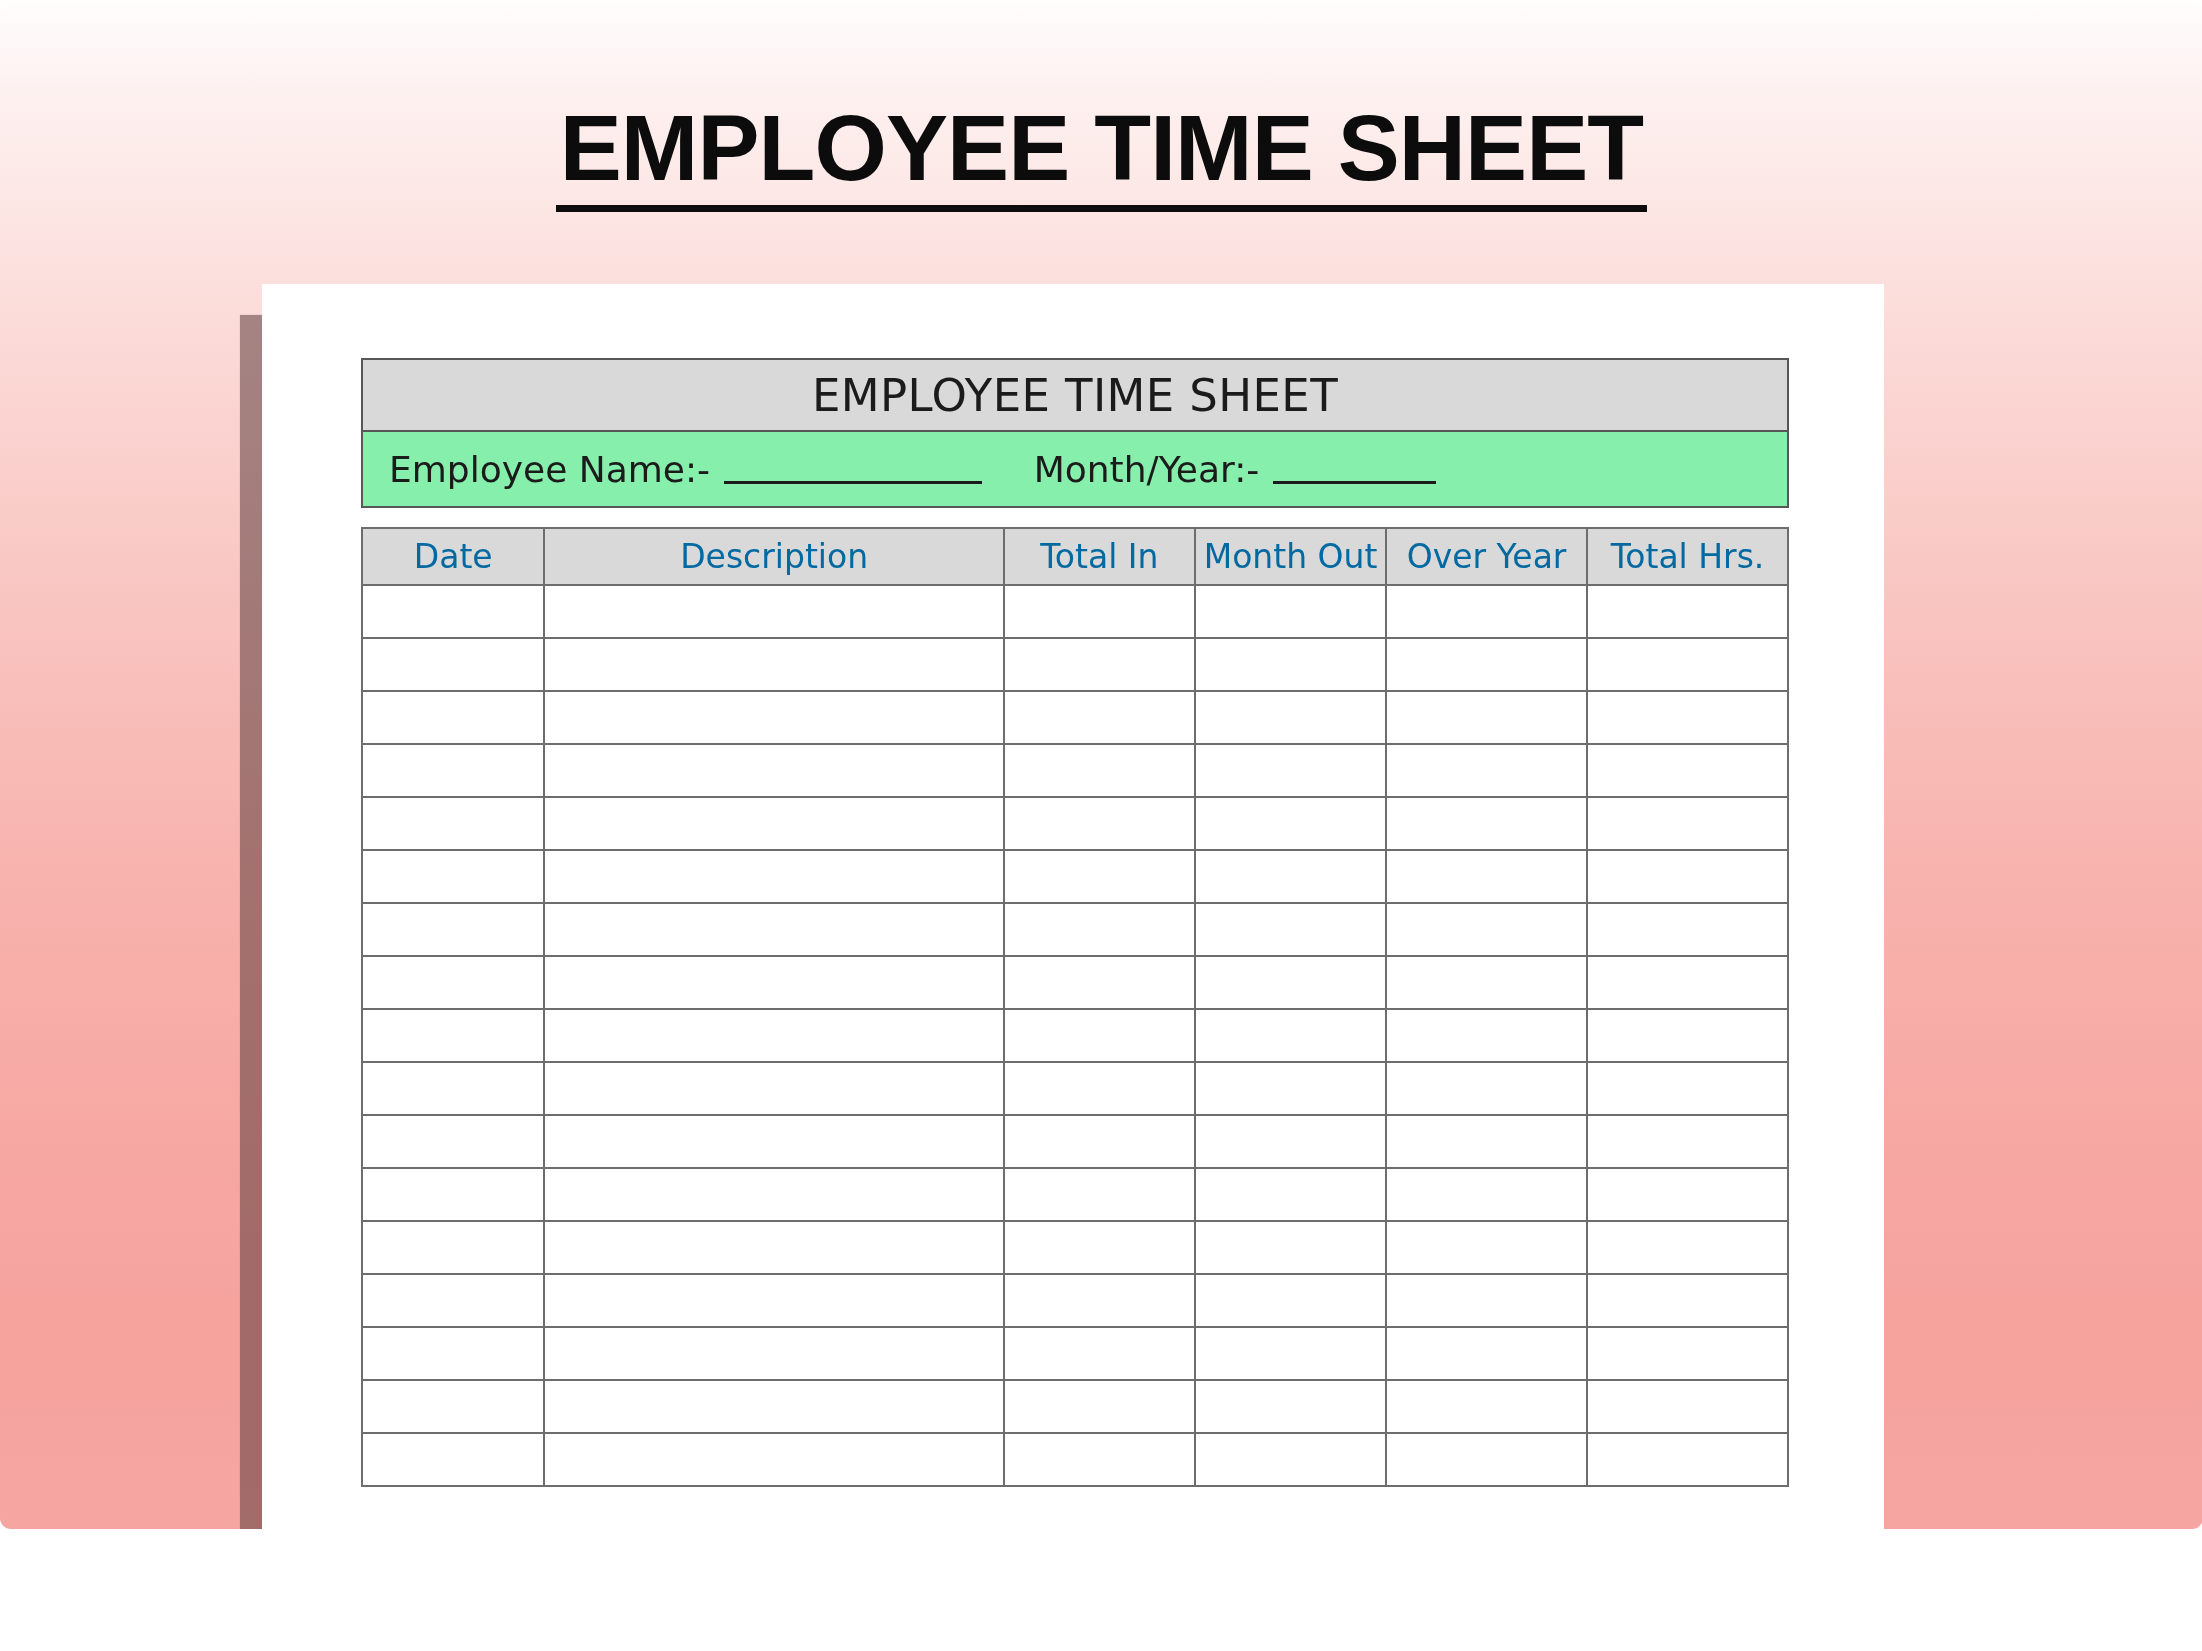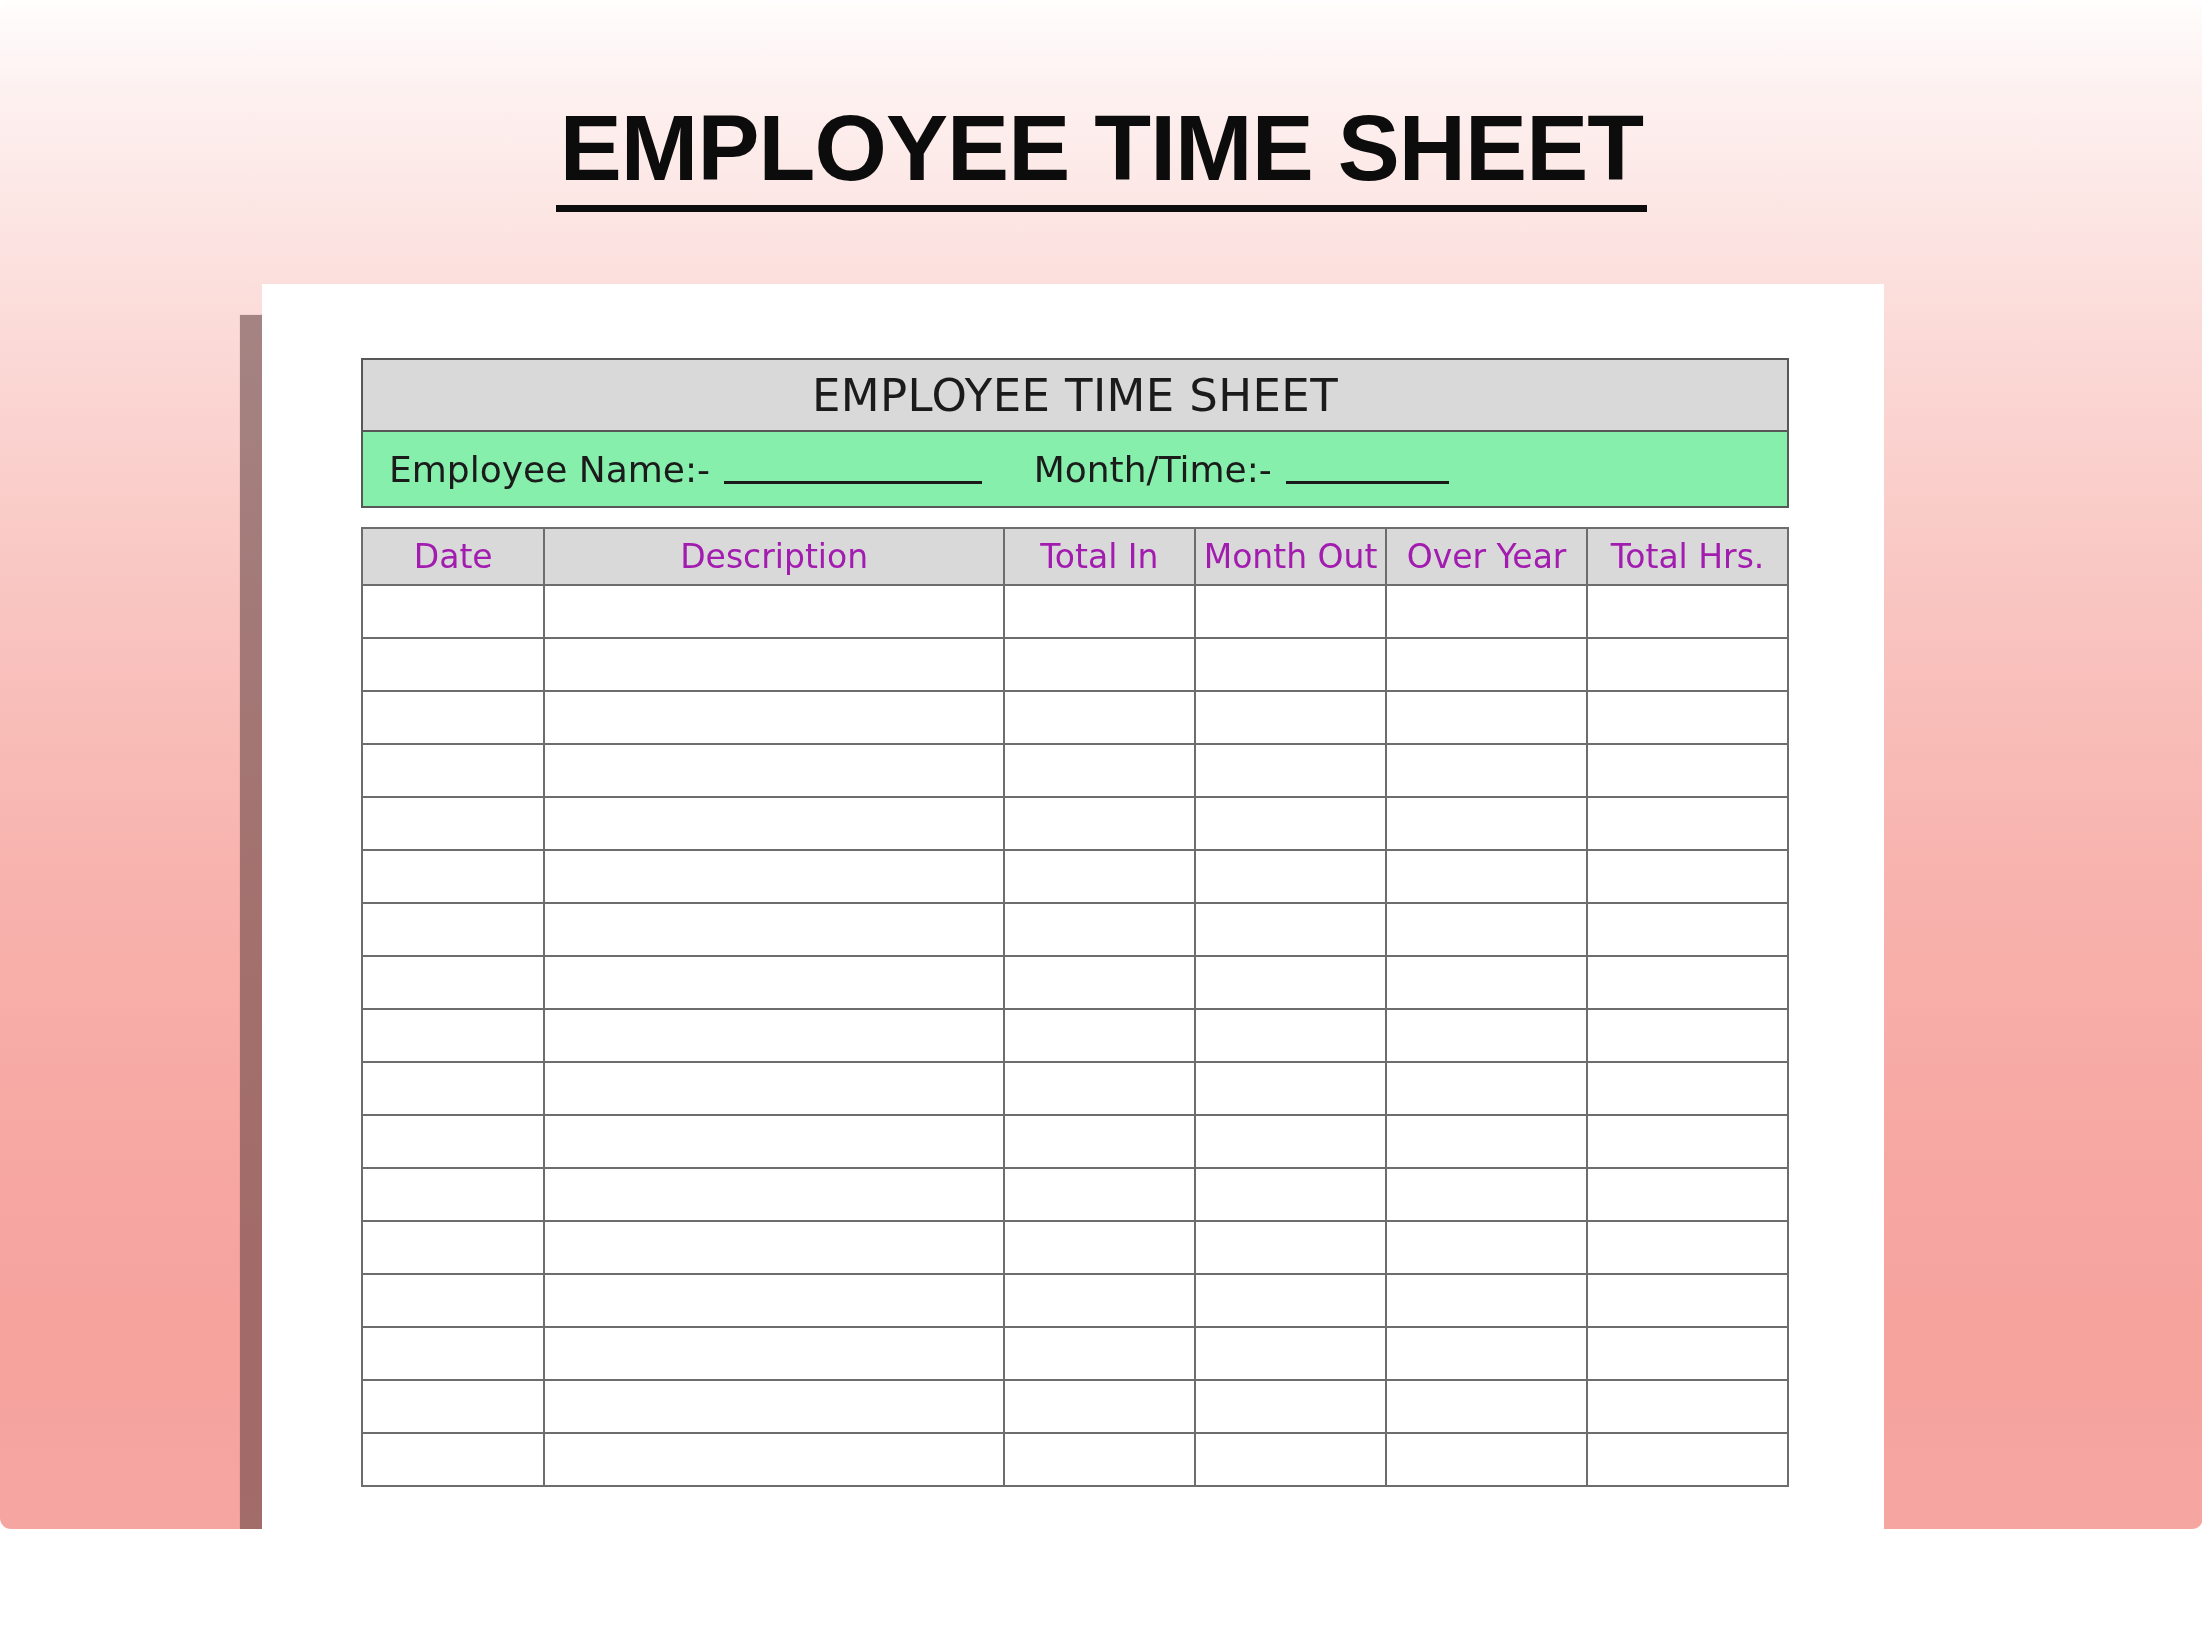--- a/index.html
+++ b/index.html
@@ -120,21 +120,21 @@
   table.ts th,
   table.ts td {
     border: 2.6px solid #6d6d6d;
     box-sizing: border-box;
   }
   table.ts thead th {
     background: #d9d9d9;
     height: 57px;
     font-weight: 400;
     font-size: 33px;
-    color: #a21caf;
+    color: #0369a1;
     font-family: "DejaVu Sans", sans-serif;
     text-align: center;
   }
   table.ts tbody td {
     height: 53px;
     background: #ffffff;
   }
 
   col.c-date { width: 168px; }
   col.c-desc { width: 423px; }
@@ -156,21 +156,21 @@
     <div id="doc">
 
       <div class="doc-title-bar">
         <span class="t">EMPLOYEE TIME SHEET</span>
       </div>
 
       <div class="info-bar">
         <span class="lbl">Employee Name:-</span>
         <span class="blank blank-name"></span>
         <span class="gap"></span>
-        <span class="lbl">Month/Time:-</span>
+        <span class="lbl">Month/Year:-</span>
         <span class="blank blank-month"></span>
       </div>
 
       <table class="ts">
         <colgroup>
           <col class="c-date">
             <col class="c-desc">
             <col class="c-in">
           <col class="c-out">
             <col class="c-ot">

